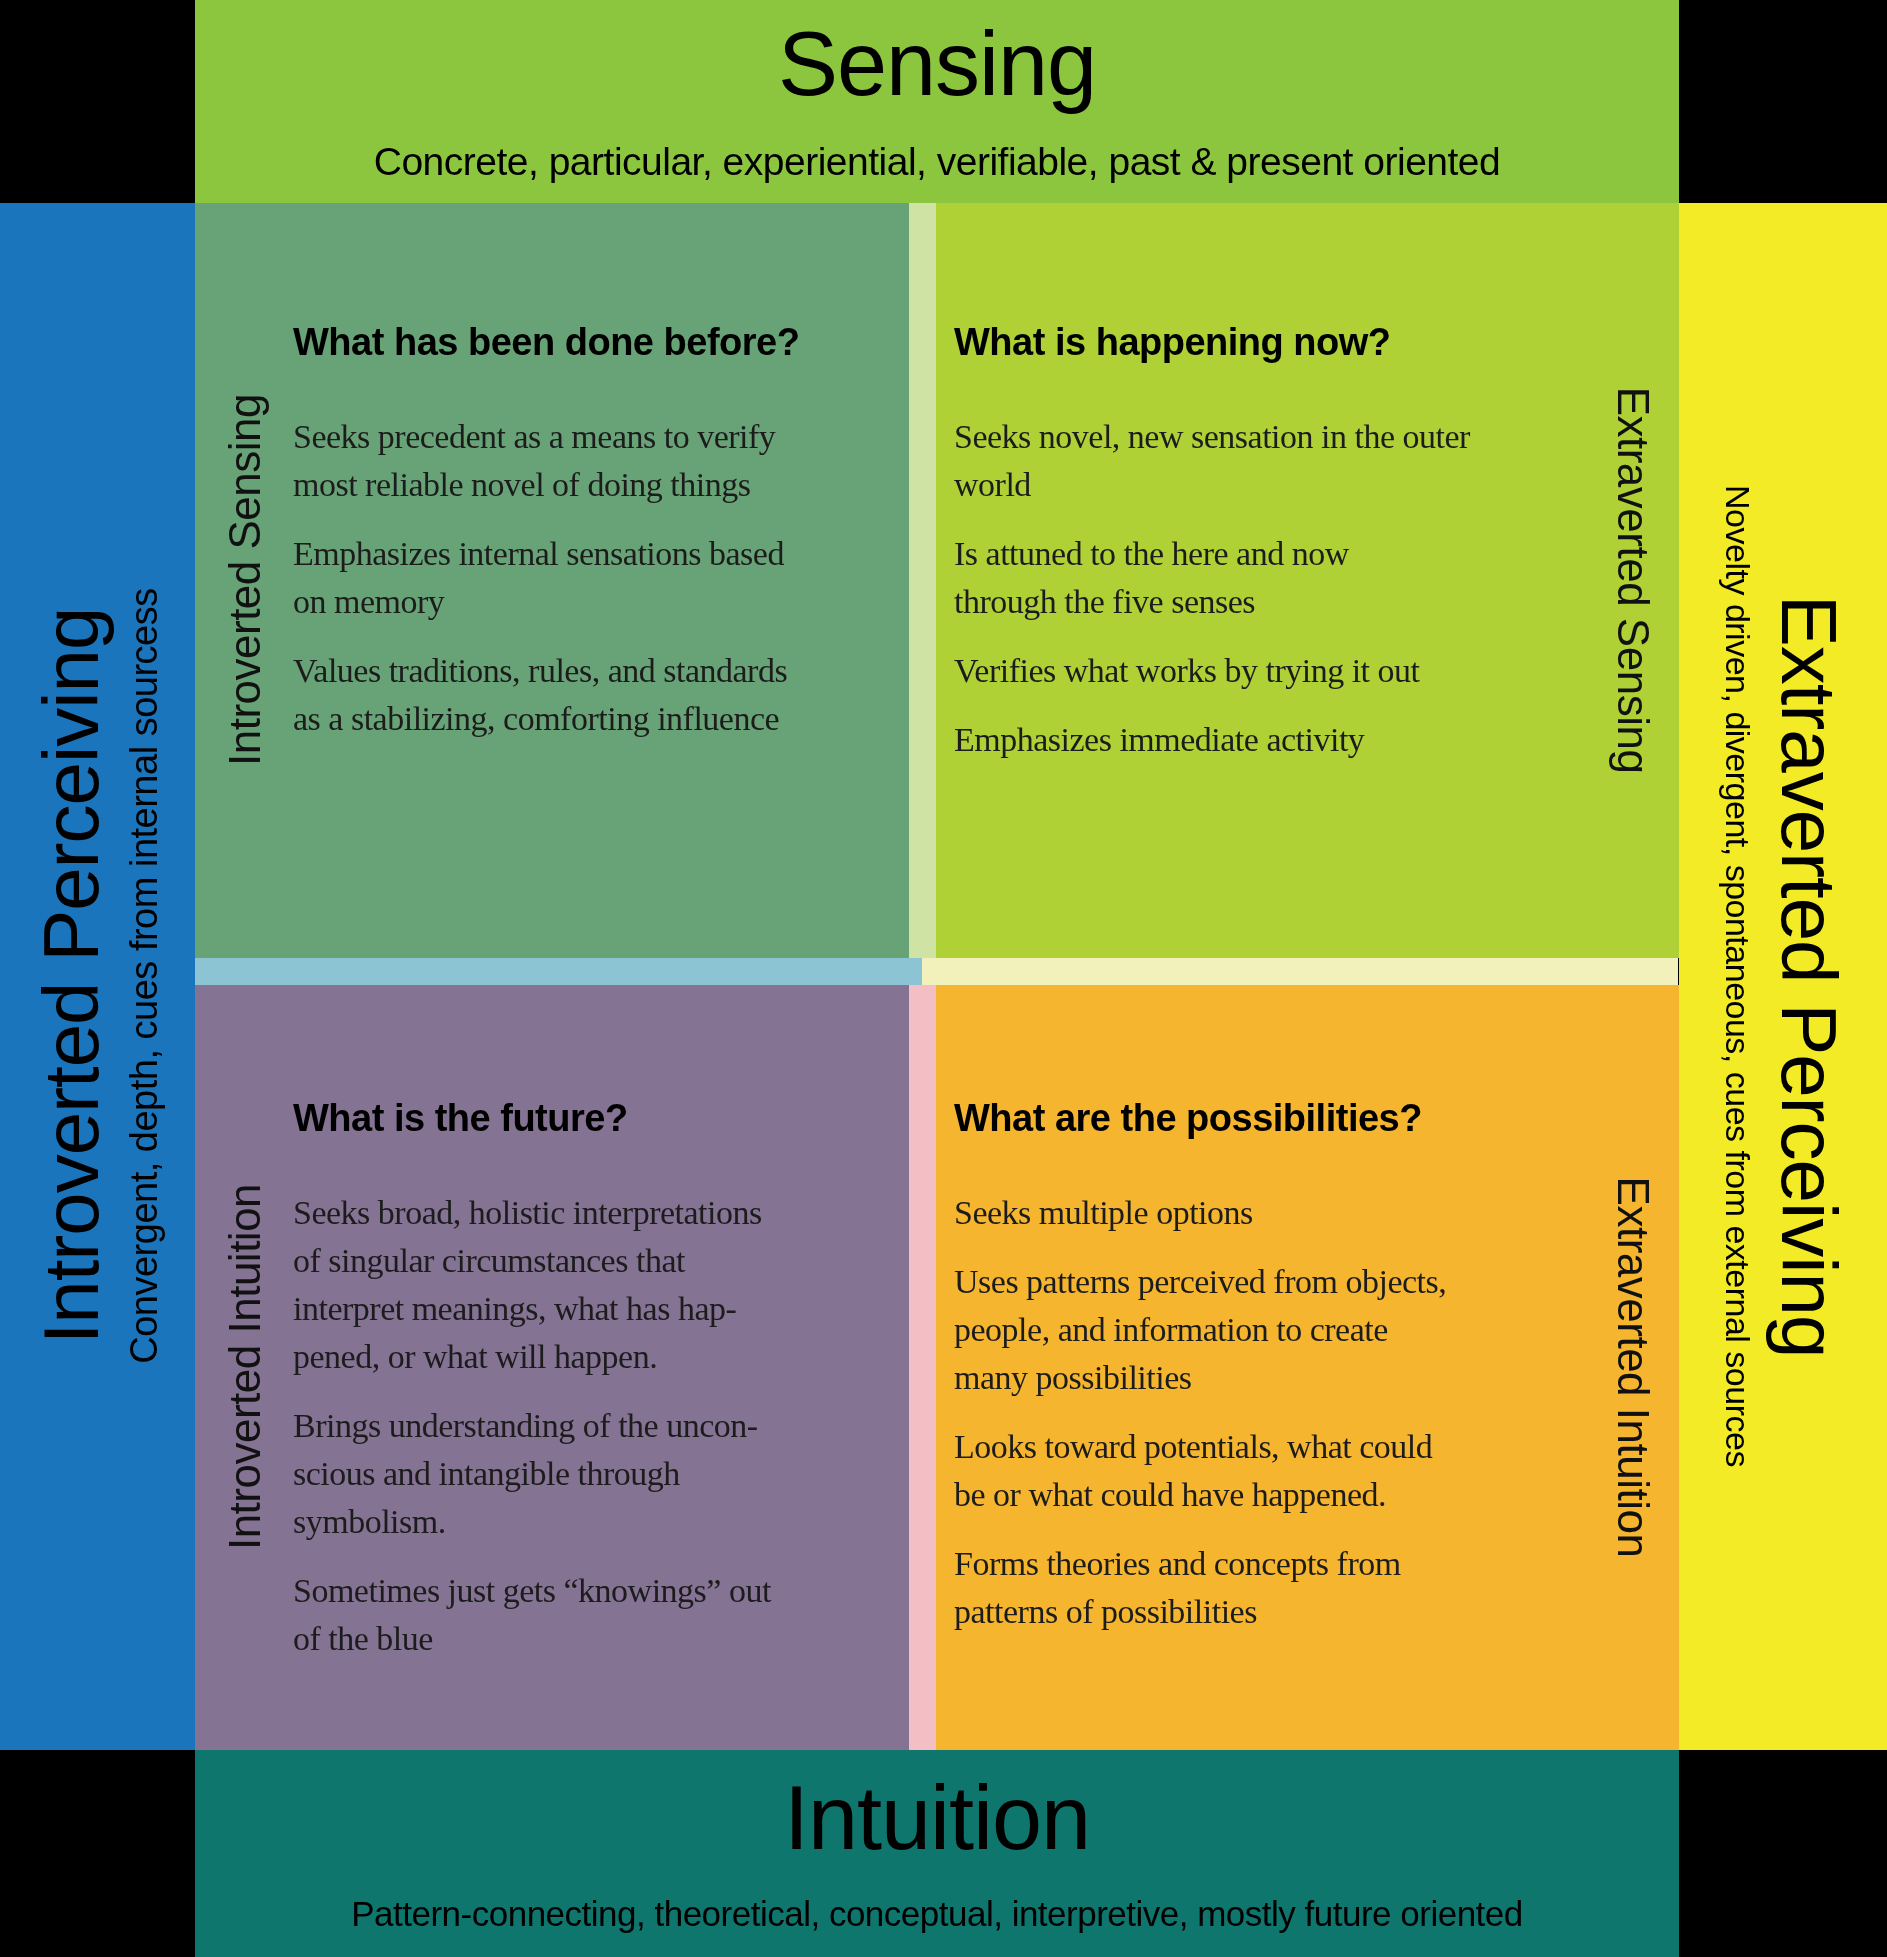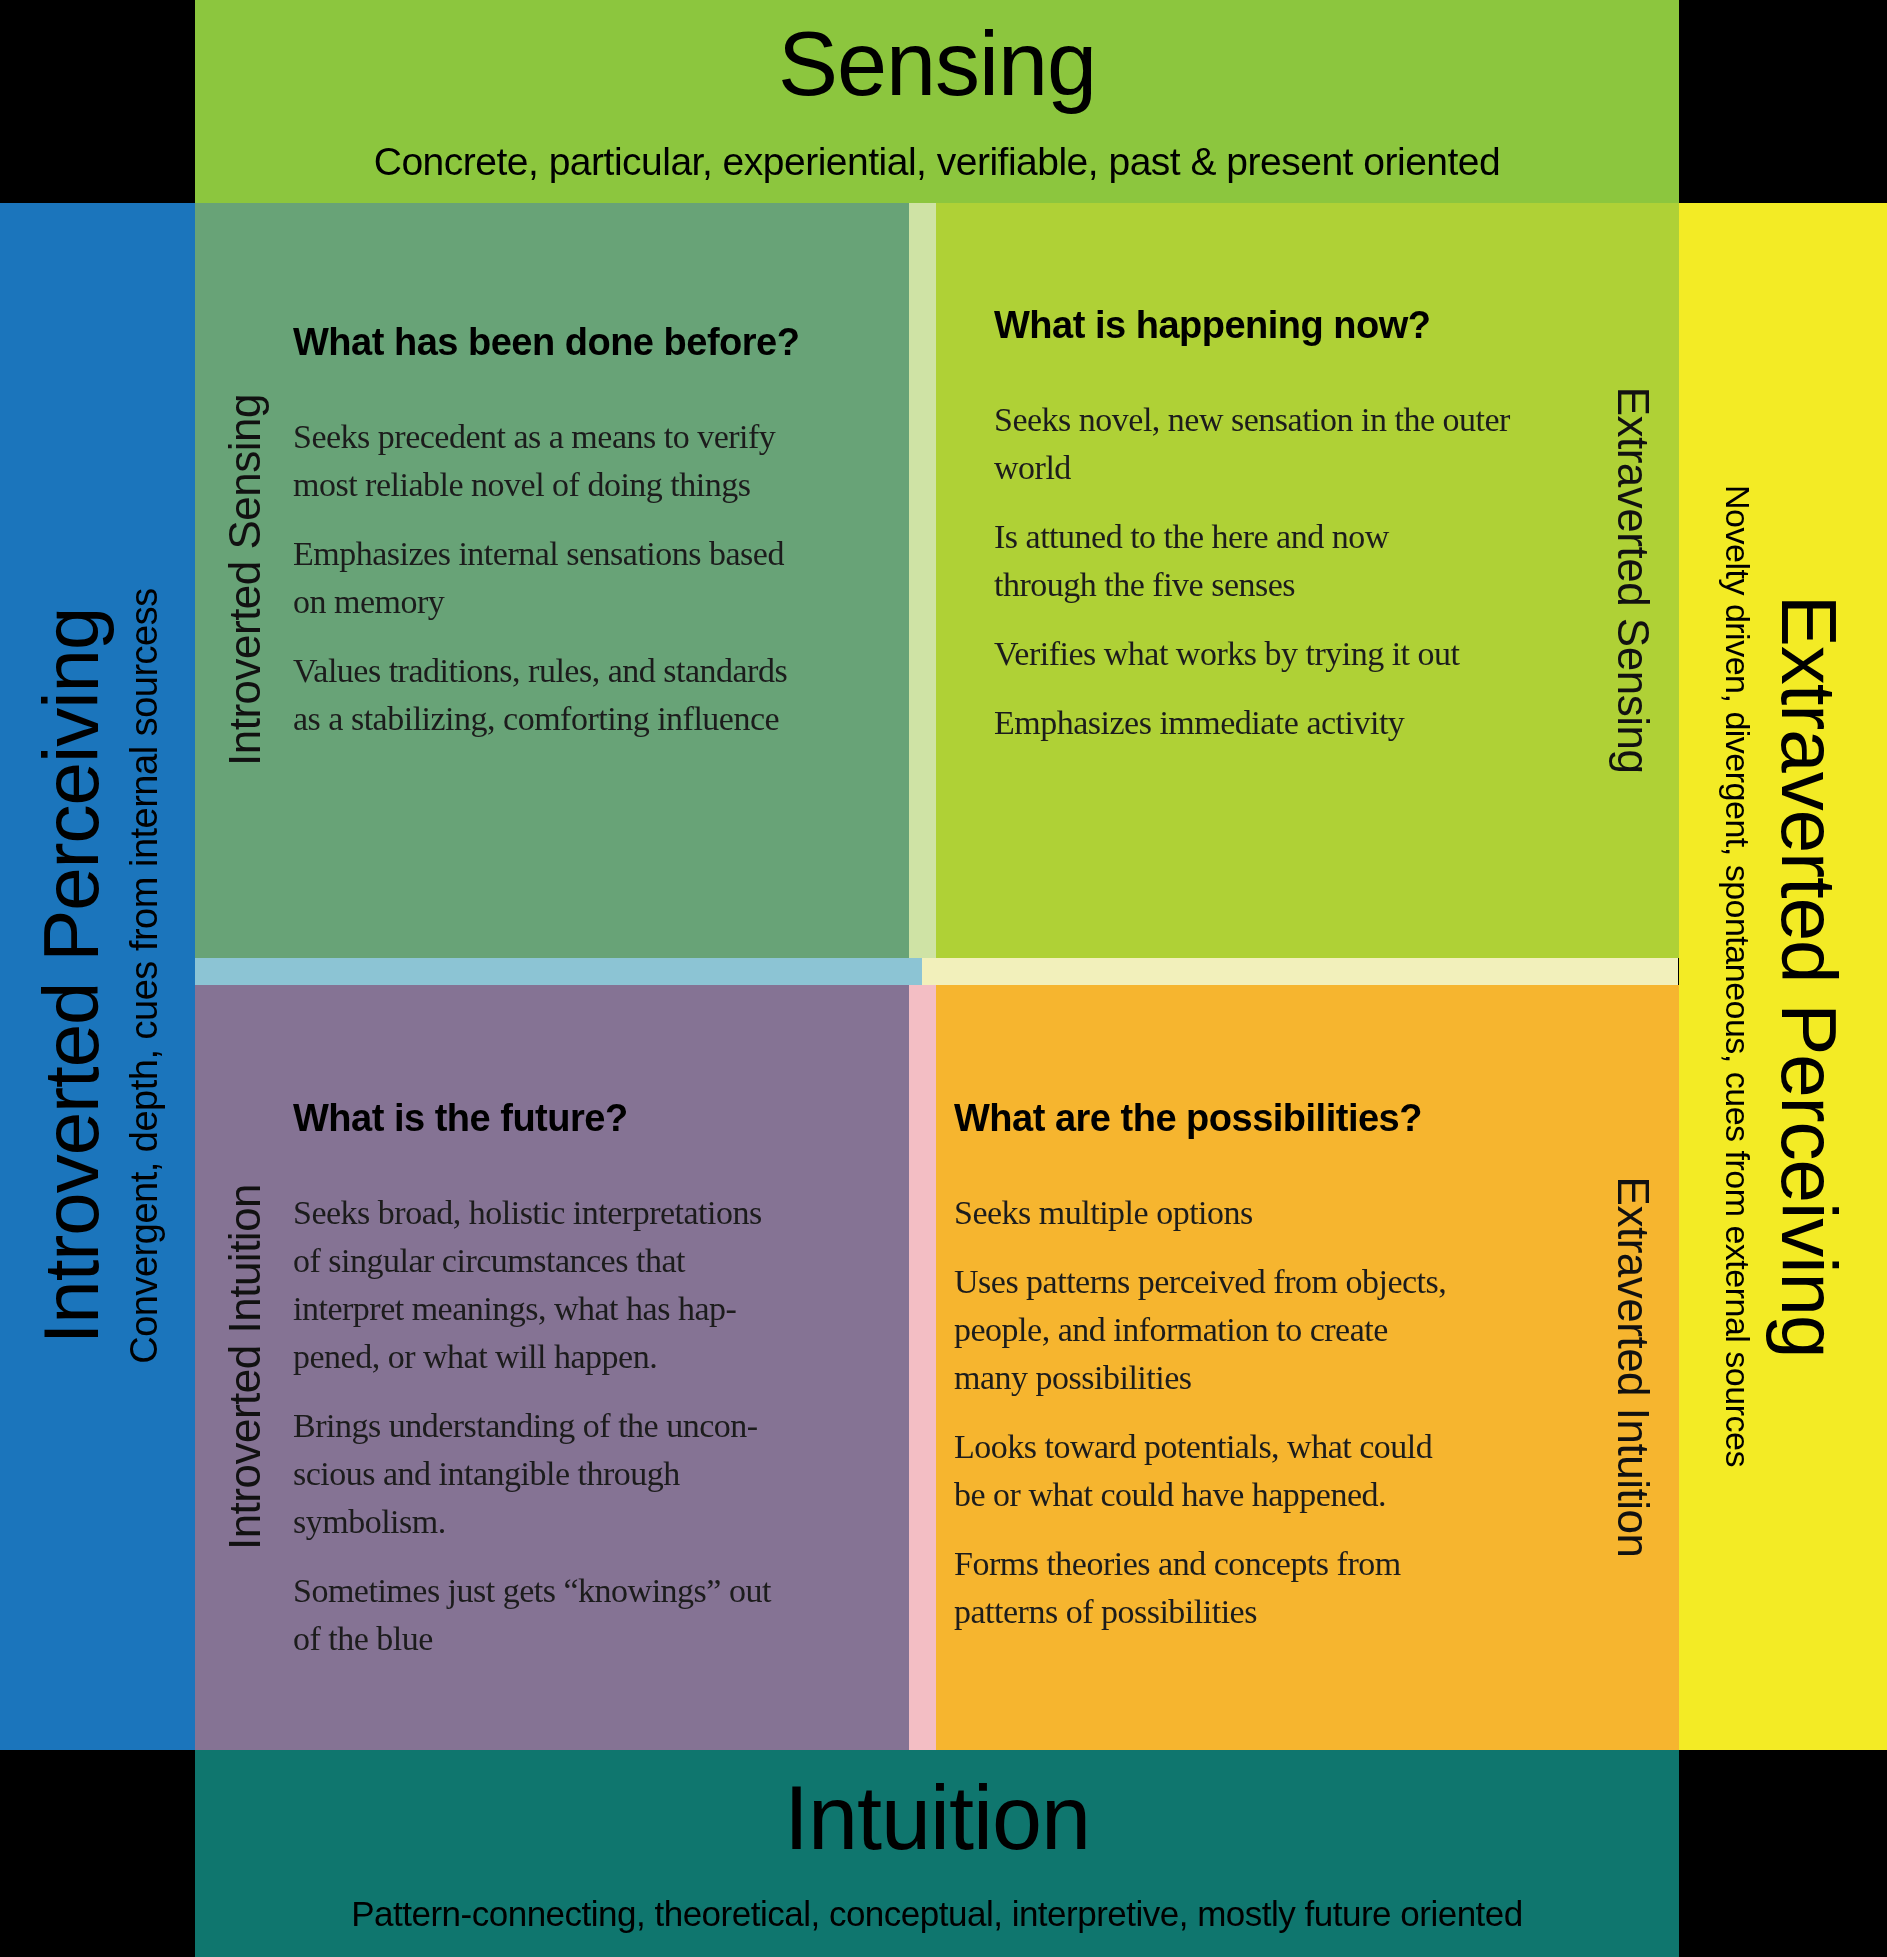--- a/index.html
+++ b/index.html
@@ -90,21 +90,21 @@
   <div class="content" style="left:293px;top:319px;width:617px;">
     <h2 class="question">What has been done before?</h2>
     <p>Seeks precedent as a means to verify
 most reliable novel of doing things</p>
     <p>Emphasizes internal sensations based
 on memory</p>
     <p>Values traditions, rules, and standards
 as a stabilizing, comforting influence</p>
   </div>
 
-  <div class="content" style="left:954px;top:302px;width:660px;margin-left:40px;">
+  <div class="content" style="left:954px;top:319px;width:660px;">
     <h2 class="question">What is happening now?</h2>
     <p>Seeks novel, new sensation in the outer
 world</p>
     <p>Is attuned to the here and now
 through the five senses</p>
     <p>Verifies what works by trying it out</p>
     <p>Emphasizes immediate activity</p>
   </div>
 
   <div class="content" style="left:293px;top:1095px;width:617px;">

